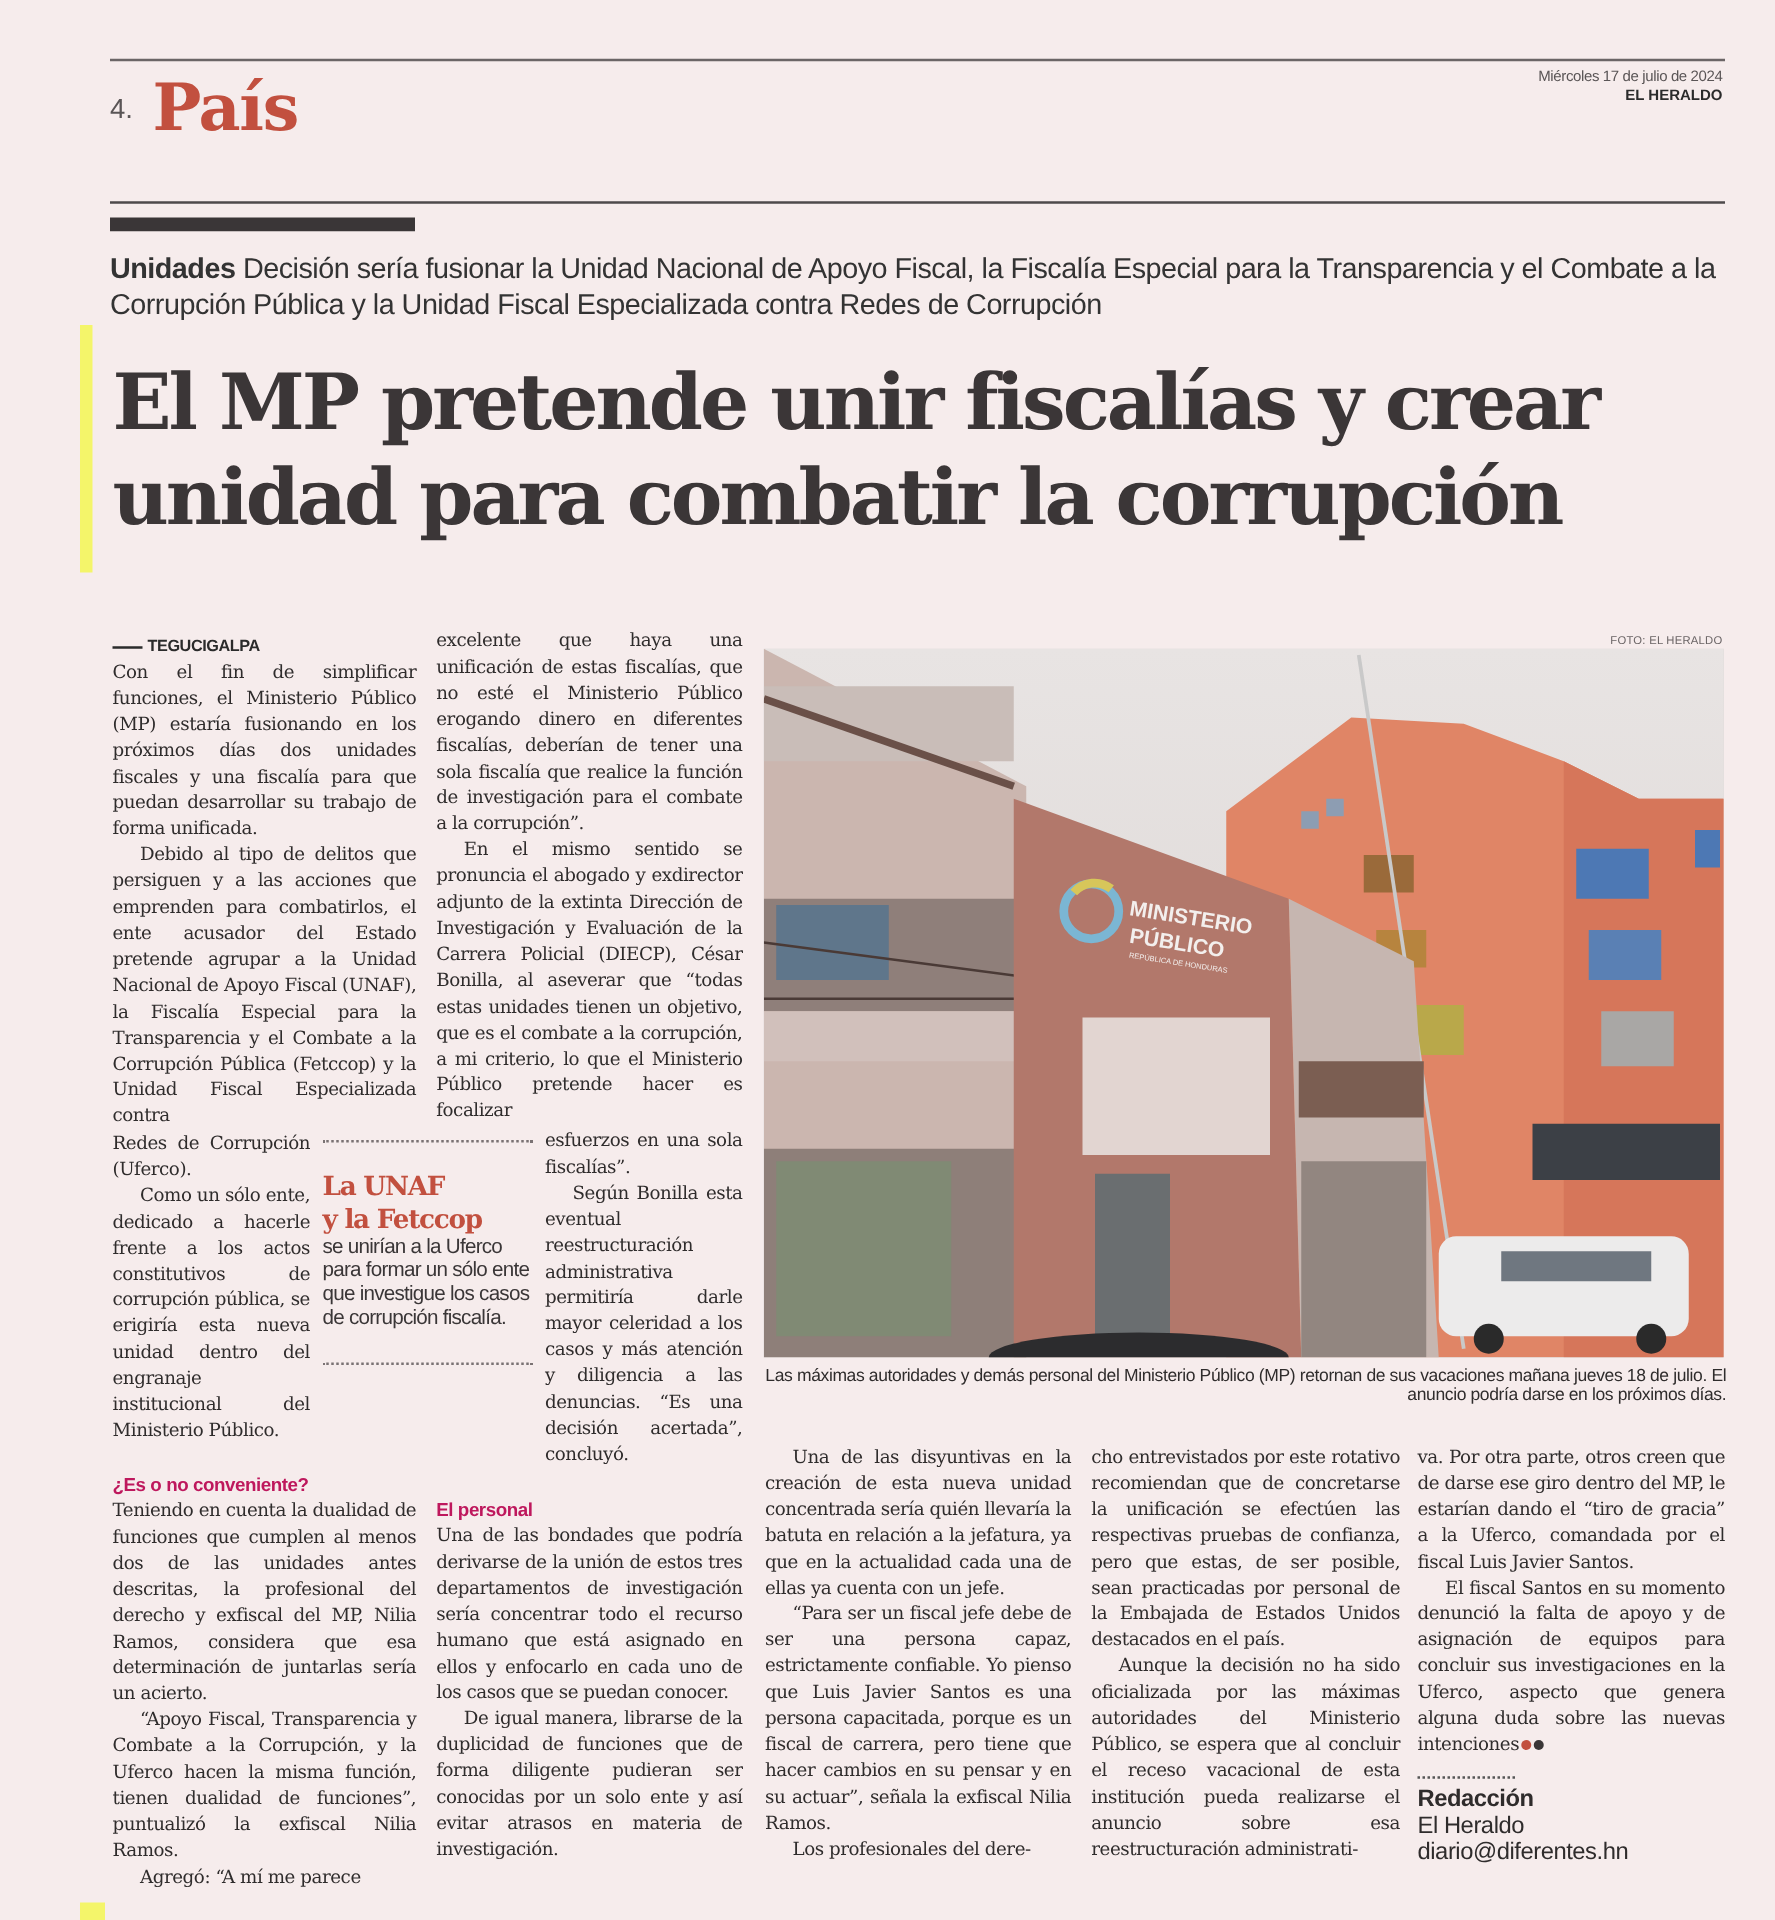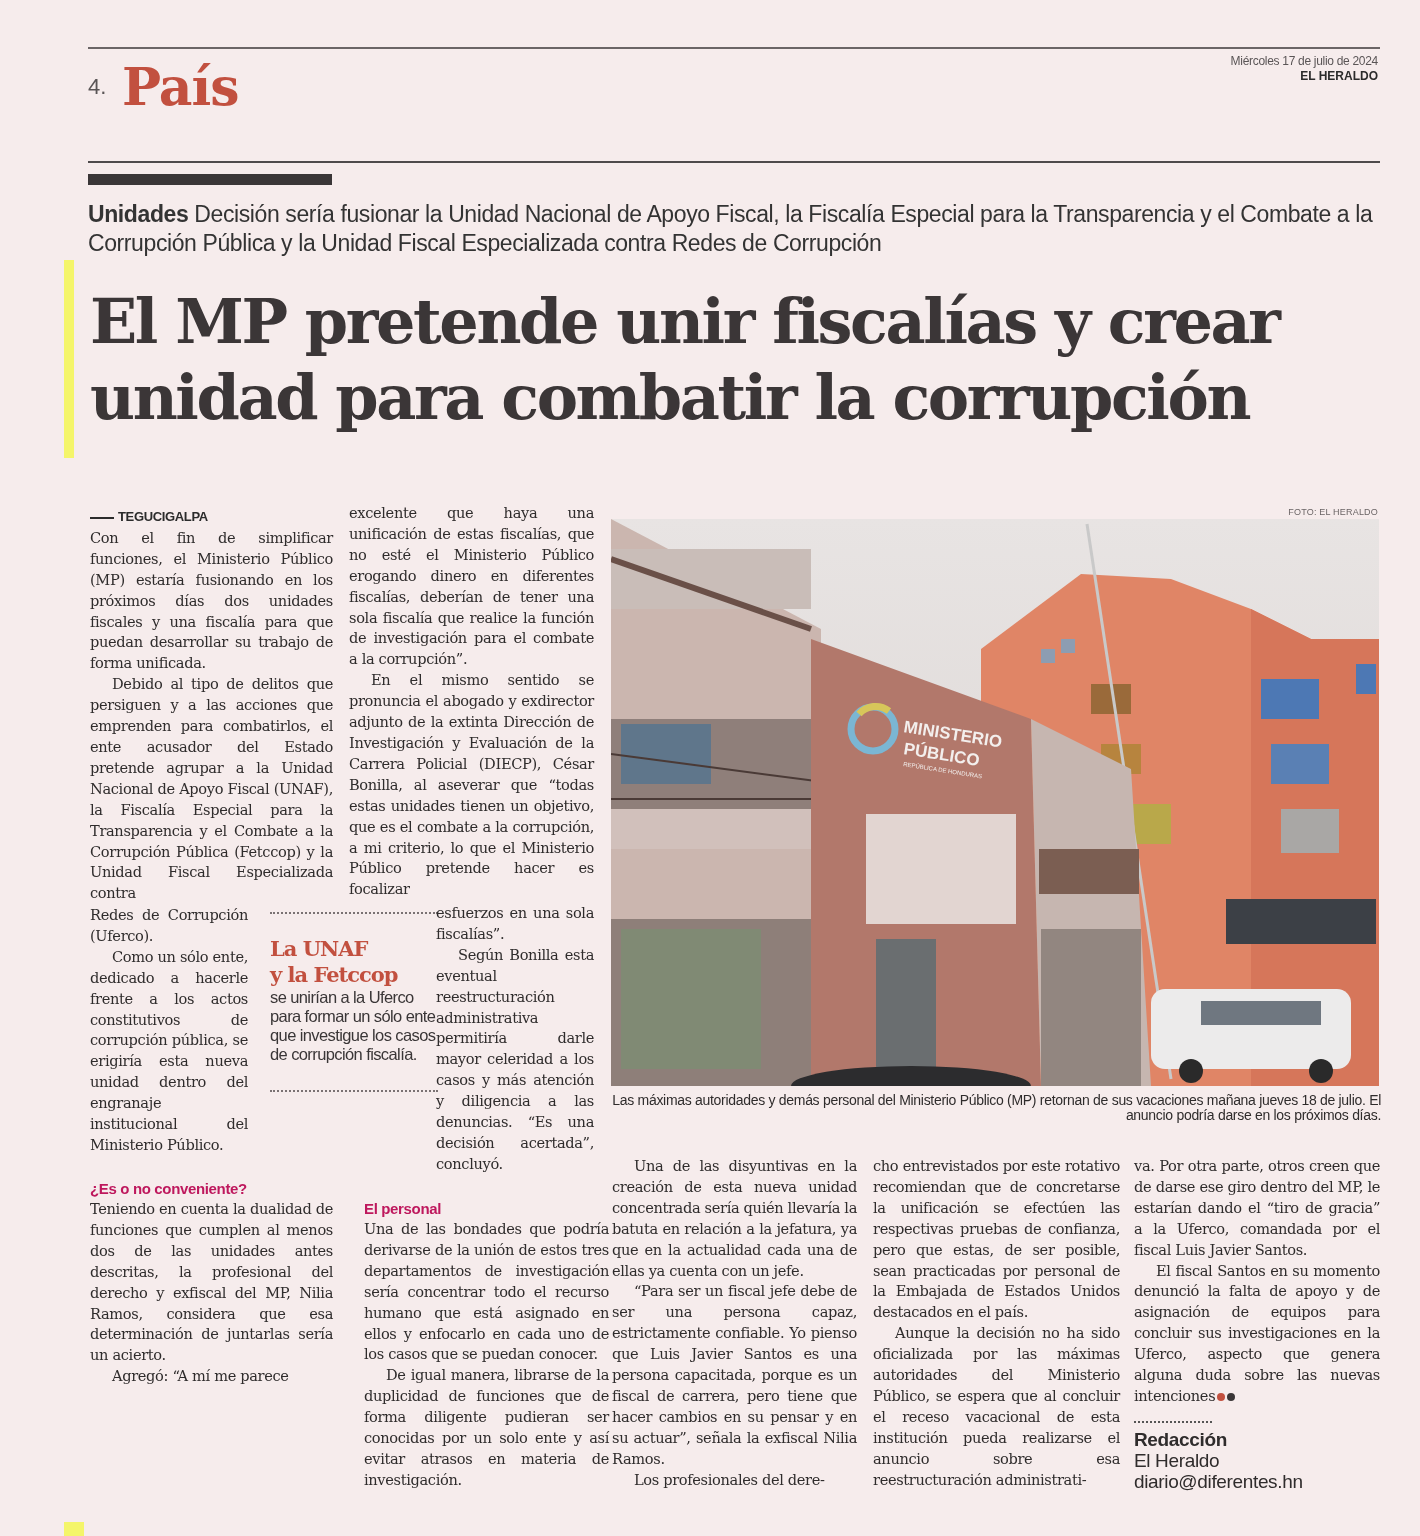--- a/index.html
+++ b/index.html
@@ -29,21 +29,21 @@
 
   .headline { position: absolute; left: 90px; top: 284px; width: 1300px; font-family: "DejaVu Serif", serif; font-weight: bold; font-size: 62px; line-height: 76px; color: #3b3637; letter-spacing: -2.4px; }
 
   .col { position: absolute; font-family: "DejaVu Serif", serif; font-size: 14.6px; line-height: 20.9px; color: #2f2c2c; text-align: justify; letter-spacing: -0.35px; }
   .col p { text-indent: 0; }
   .col p.ind { text-indent: 22px; }
   .sub { font-family: "Liberation Sans", sans-serif; font-weight: bold; font-size: 15px; line-height: 21px; color: #be185d; }
   .dateline-city { font-family: "Liberation Sans", sans-serif; font-weight: bold; font-size: 13px; color: #2b2b2b; }
   .dateline-city::before { content: ""; display: inline-block; width: 24px; height: 2px; background: #2b2b2b; vertical-align: middle; margin-right: 4px; }
 
-  .pullquote { position: absolute; left: 258px; top: 912px; width: 168px; margin-left: 12px; }
+  .pullquote { position: absolute; left: 258px; top: 912px; width: 168px; }
   .pq-dots { border-top: 2px dotted #7a7273; height: 0; }
   .pq-title { font-family: "DejaVu Serif", serif; font-weight: bold; font-size: 21px; line-height: 26px; color: #c2503f; letter-spacing: -1px; margin-top: 22px; }
   .pq-body { font-family: "Liberation Sans", sans-serif; font-size: 16.5px; line-height: 19px; color: #3a3637; letter-spacing: -0.6px; }
 
   .photo-credit { position: absolute; right: 42px; top: 507px; font-family: "Liberation Sans", sans-serif; font-size: 9px; color: #6a6465; letter-spacing: 0.2px; }
   .photo { position: absolute; left: 611px; top: 519px; width: 768px; height: 567px; overflow: hidden; background: #dcd7d6; }
   .caption { position: absolute; left: 611px; top: 1093px; width: 770px; font-family: "Liberation Sans", sans-serif; font-weight: normal; font-size: 14px; line-height: 15px; color: #2f2c2c; letter-spacing: -0.3px; text-align: right; }
 
   .endmark { display: inline-block; width: 8px; height: 8px; border-radius: 50%; margin-left: 2px; vertical-align: middle; }
   .byline { margin-top: 14px; font-family: "Liberation Sans", sans-serif; font-size: 19px; line-height: 21px; text-align: left; }
@@ -83,20 +83,21 @@
     <p>Con el fin de simplificar funciones, el Ministerio Público (MP) estaría fusionando en los próximos días dos unidades fiscales y una fiscalía para que puedan desarrollar su trabajo de forma unificada.</p>
     <p class="ind">Debido al tipo de delitos que persiguen y a las acciones que emprenden para combatirlos, el ente acusador del Estado pretende agrupar a la Unidad Nacional de Apoyo Fiscal (UNAF), la Fiscalía Especial para la Transparencia y el Combate a la Corrupción Pública (Fetccop) y la Unidad Fiscal Especializada contra</p>
   </div>
   <div class="col" style="left:90px; top:905px; width:158px;">
     <p>Redes de Corrupción (Uferco).</p>
     <p class="ind">Como un sólo ente, dedicado a hacerle frente a los actos constitutivos de corrupción pública, se erigiría esta nueva unidad dentro del engranaje institucional del Ministerio Público.</p>
   </div>
   <div class="col" style="left:90px; top:1178px; width:243px;">
     <div class="sub">¿Es o no conveniente?</div>
     <p>Teniendo en cuenta la dualidad de funciones que cumplen al menos dos de las unidades antes descritas, la profesional del derecho y exfiscal del MP, Nilia Ramos, considera que esa determinación de juntarlas sería un acierto.</p>
+    <p class="ind">“Apoyo Fiscal, Transparencia y Combate a la Corrupción, y la Uferco hacen la misma función, tienen dualidad de funciones”, puntualizó la exfiscal Nilia Ramos.</p>
     <p class="ind">Agregó: “A mí me parece</p>
   </div>
 
   <div class="pullquote">
     <div class="pq-dots"></div>
     <div class="pq-title">
       <div>La UNAF</div>
       <div>y la Fetccop</div>
     </div>
     <div class="pq-body">se unirían a la Uferco para formar un sólo ente que investigue los casos de corrupción fiscalía.</div>
@@ -104,21 +105,21 @@
   </div>
 
   <div class="col" style="left:349px; top:503px; width:245px;">
     <p>excelente que haya una unificación de estas fiscalías, que no esté el Ministerio Público erogando dinero en diferentes fiscalías, deberían de tener una sola fiscalía que realice la función de investigación para el combate a la corrupción”.</p>
     <p class="ind">En el mismo sentido se pronuncia el abogado y exdirector adjunto de la extinta Dirección de Investigación y Evaluación de la Carrera Policial (DIECP), César Bonilla, al aseverar que “todas estas unidades tienen un objetivo, que es el combate a la corrupción, a mi criterio, lo que el Ministerio Público pretende hacer es focalizar</p>
   </div>
   <div class="col" style="left:436px; top:903px; width:158px;">
     <p>esfuerzos en una sola fiscalías”.</p>
     <p class="ind">Según Bonilla esta eventual reestructuración administrativa permitiría darle mayor celeridad a los casos y más atención y diligencia a las denuncias. “Es una decisión acertada”, concluyó.</p>
   </div>
-  <div class="col" style="left:364px; top:1198px; width:245px;">
+  <div class="col" style="left:349px; top:1198px; width:245px;">
     <div class="sub">El personal</div>
     <p>Una de las bondades que podría derivarse de la unión de estos tres departamentos de investigación sería concentrar todo el recurso humano que está asignado en ellos y enfocarlo en cada uno de los casos que se puedan conocer.</p>
     <p class="ind">De igual manera, librarse de la duplicidad de funciones que de forma diligente pudieran ser conocidas por un solo ente y así evitar atrasos en materia de investigación.</p>
   </div>
 
   <div class="photo-credit">FOTO: EL HERALDO</div>
   <div class="photo">
     <svg width="768" height="567" viewBox="0 0 768 567" xmlns="http://www.w3.org/2000/svg">
       <defs>
         <linearGradient id="sky" x1="0" y1="0" x2="0" y2="1">

